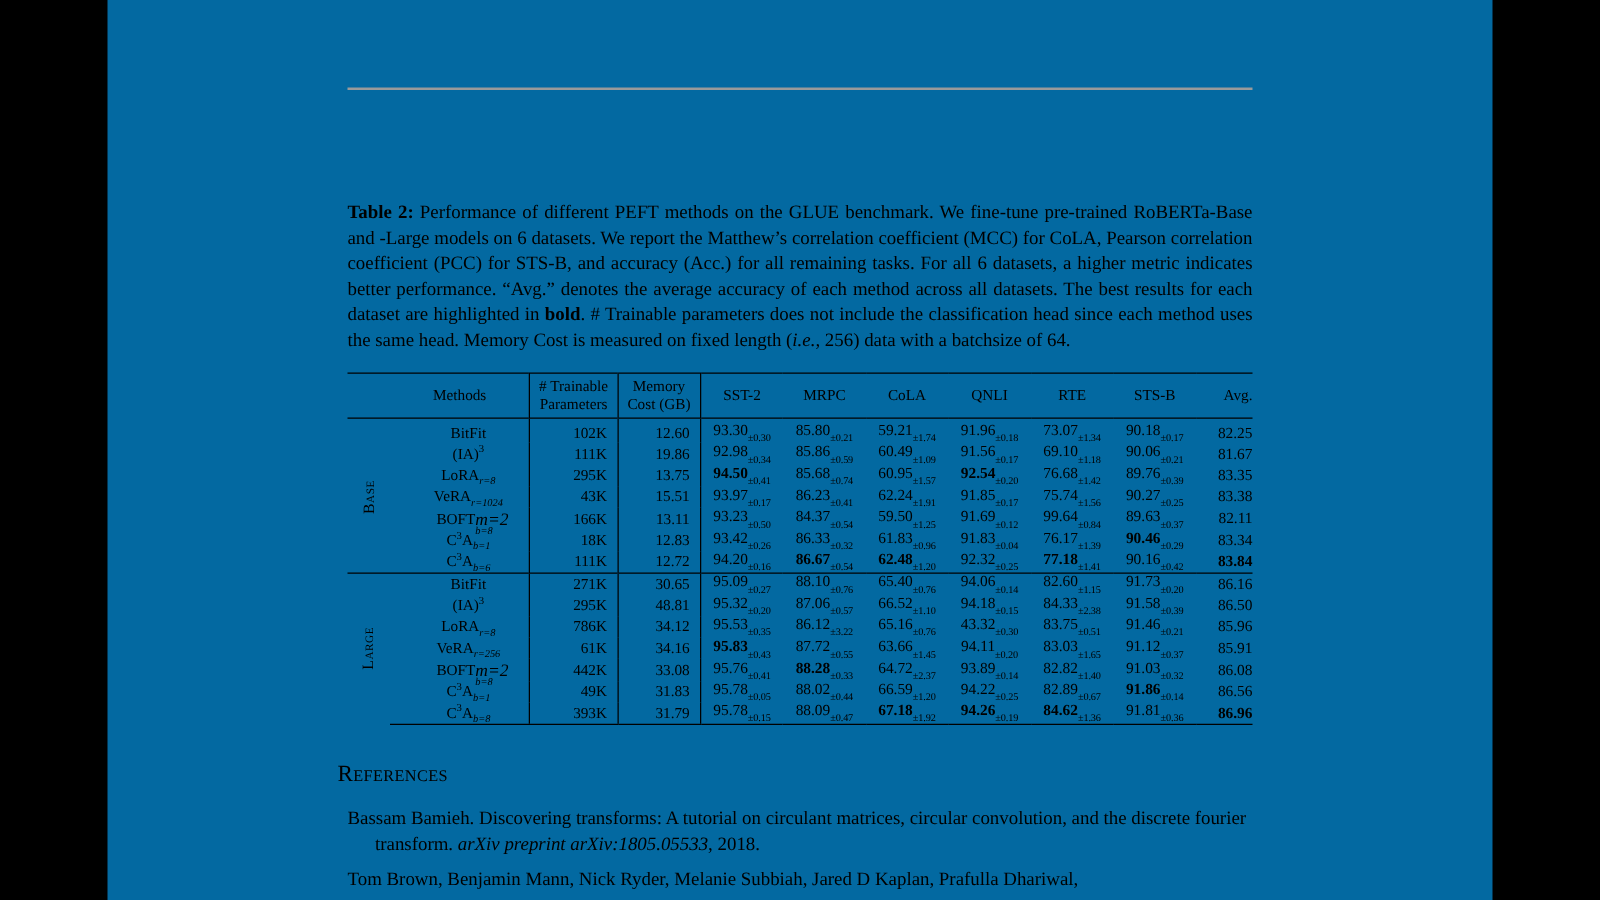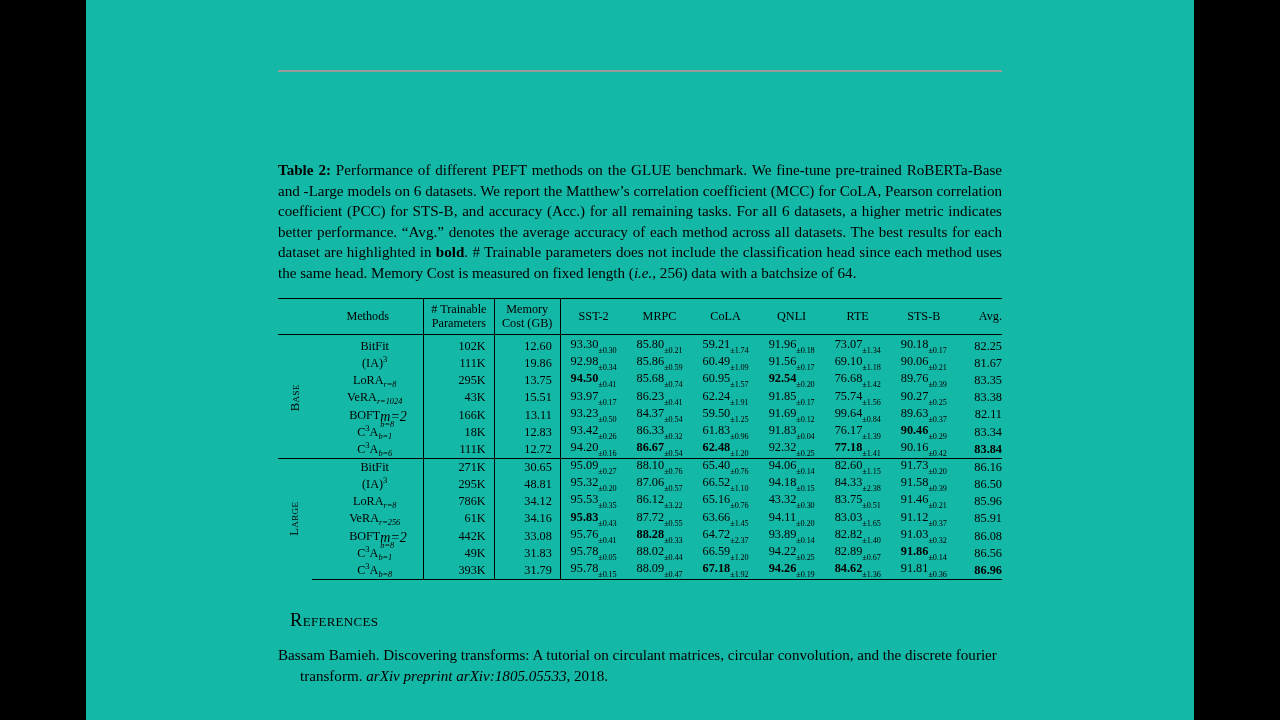--- a/index.html
+++ b/index.html
@@ -12,21 +12,21 @@
   #viewport {
     position: relative;
     width: 1280px; height: 720px;
     background: #000000;
   }
   
   #page {
     position: absolute;
     left: 86px; top: 0;
     width: 1108px; height: 720px;
-    background: #14b8a6;
+    background: #0369a1;
     font-family: "Liberation Serif", "DejaVu Serif", serif;
     color: #000000;
     padding-left: 16px;
   }
 
   
   .top-rule {
     position: absolute;
     left: 192px; top: 70px;
     width: 724px; height: 2px;
@@ -132,21 +132,21 @@
     font-size: 14px; font-style: italic; white-space: nowrap;
   }
   .stack .sub {
     position: absolute; left: 0; top: 2.2px;
     font-size: 8.3px; font-style: italic; white-space: nowrap;
   }
 
   
   .refs-head {
     position: absolute;
-    left: 204px; top: 610px;
+    left: 184px; top: 610px;
     font-variant: small-caps;
     font-size: 18.5px;
     letter-spacing: 0.3px;
   }
   .ref {
     position: absolute;
     left: 192px;
     width: 724px;
     font-size: 15.1px;
     line-height: 20.6px;
@@ -366,15 +366,18 @@
           </tbody>
       </table>
     </div>
 
     <div class="refs-head">References</div>
 
     <div class="ref" id="ref1">
       <span>Bassam Bamieh. Discovering transforms: A tutorial on circulant matrices, circular convolution, and the discrete fourier transform. </span><i>arXiv preprint arXiv:1805.05533</i><span>, 2018.</span>
     </div>
 
+    <div class="ref" id="ref2">
+      <span>Tom Brown, Benjamin Mann, Nick Ryder, Melanie Subbiah, Jared D Kaplan, Prafulla Dhariwal,</span>
+    </div>
 
   </div>
 </div>
 
 </body></html>

